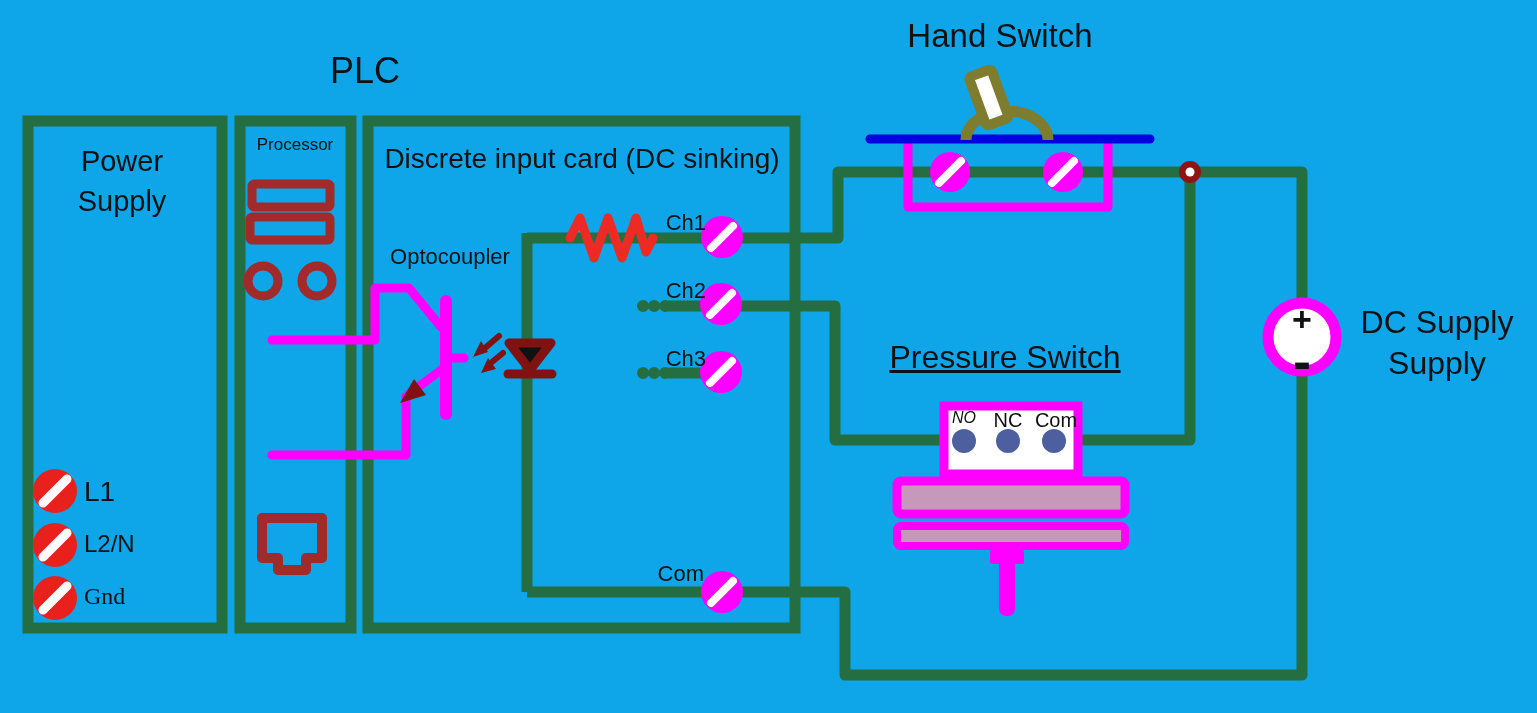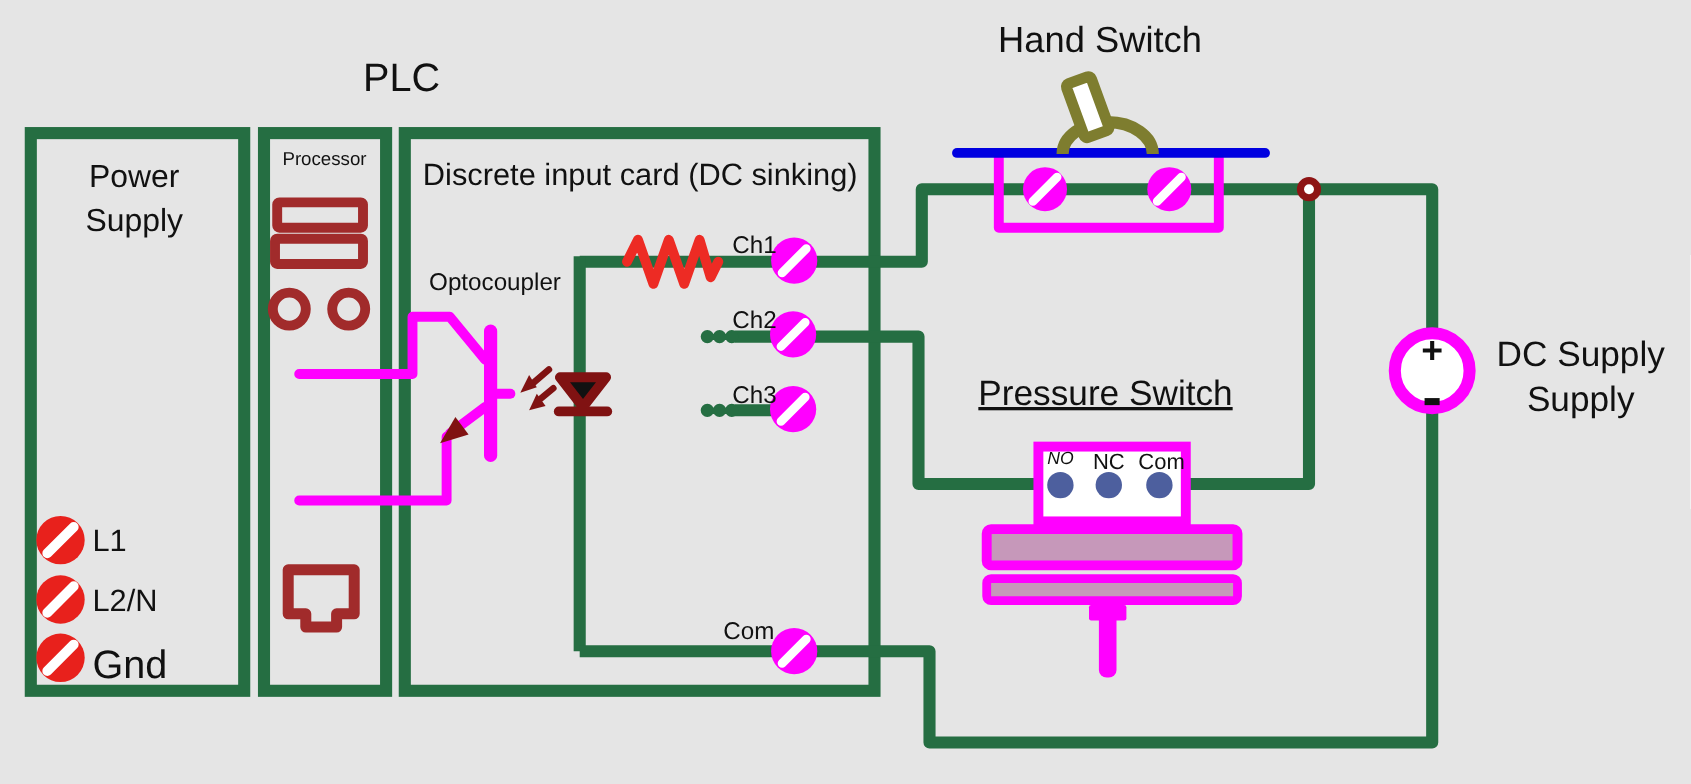--- a/index.html
+++ b/index.html
@@ -1,17 +1,17 @@
 <!DOCTYPE html>
 <html><head>
 <meta charset="utf-8">
 <style>
   html,body{margin:0;padding:0;background:#ffffff;}
   .stage{
-    position:relative;width:1537px;height:713px;background:#e5e5e5;overflow:hidden;
+    position:relative;width:1537px;height:713px;background:#0ea5e9;overflow:hidden;
     font-family:"Liberation Sans", sans-serif;color:#111111;
   }
   .stage svg{position:absolute;left:0;top:0;}
   .lbl{position:absolute;color:#111111;white-space:nowrap;}
   .ctr{text-align:center;}
   .rt{text-align:right;}
 </style>
 </head>
 <body>
 
@@ -126,22 +126,22 @@
   <div class="lbl ctr" style="left:366px;top:143px;width:432px;font-size:28px;">Discrete input card (DC sinking)</div>
 
   <div class="lbl ctr" style="left:390px;top:244px;width:120px;font-size:22px;">Optocoupler</div>
 
   <div class="lbl rt" style="left:662px;top:210px;width:44px;font-size:22px;">Ch1</div>
   <div class="lbl rt" style="left:662px;top:278px;width:44px;font-size:22px;">Ch2</div>
   <div class="lbl rt" style="left:662px;top:346px;width:44px;font-size:22px;">Ch3</div>
   <div class="lbl rt" style="left:654px;top:561px;width:50px;font-size:22px;">Com</div>
 
   <div class="lbl" style="left:84px;top:476px;font-size:28px;">L1</div>
-  <div class="lbl" style="left:84px;top:530px;font-size:28px;">L2/N</div>
-  <div class="lbl" style="left:84px;top:583px;font-size:36px;">Gnd</div>
+  <div class="lbl" style="left:84px;top:530px;font-size:24px;">L2/N</div>
+  <div class="lbl" style="left:84px;top:583px;font-size:24px;font-family:Liberation Serif, serif;">Gnd</div>
 
   <div class="lbl ctr" style="left:895px;top:17px;width:210px;font-size:33px;">Hand Switch</div>
 
   <div class="lbl ctr" style="left:875px;top:339px;width:260px;font-size:32px;text-decoration:underline;">Pressure Switch</div>
 
   <div class="lbl ctr" style="left:946px;top:409px;width:36px;font-size:16px;font-style:italic;">NO</div>
   <div class="lbl ctr" style="left:990px;top:409px;width:36px;font-size:20px;">NC</div>
   <div class="lbl ctr" style="left:1032px;top:409px;width:48px;font-size:20px;">Com</div>
 
   <div class="lbl ctr" style="left:1284px;top:300px;width:36px;font-size:34px;font-weight:bold;">+</div>

